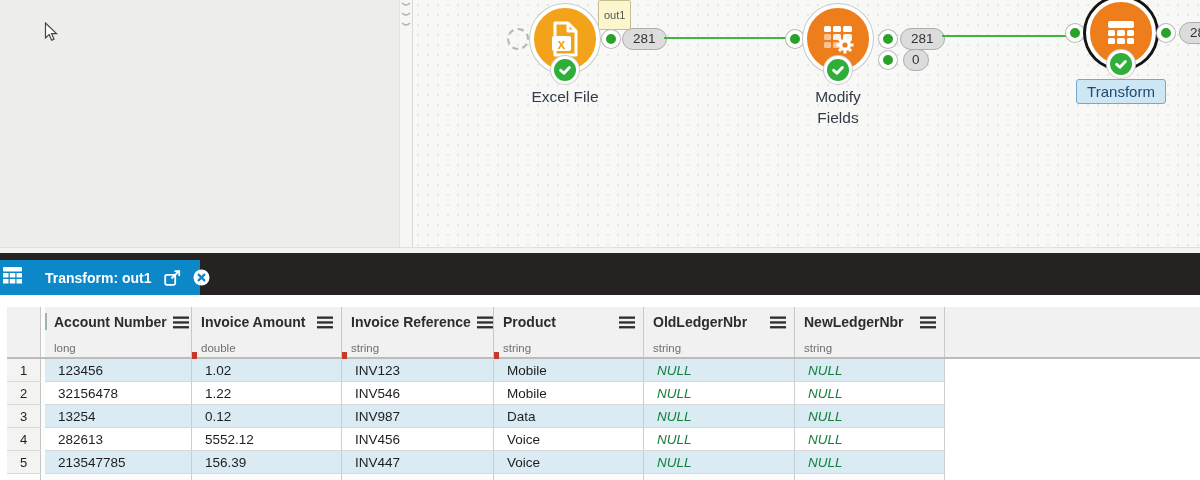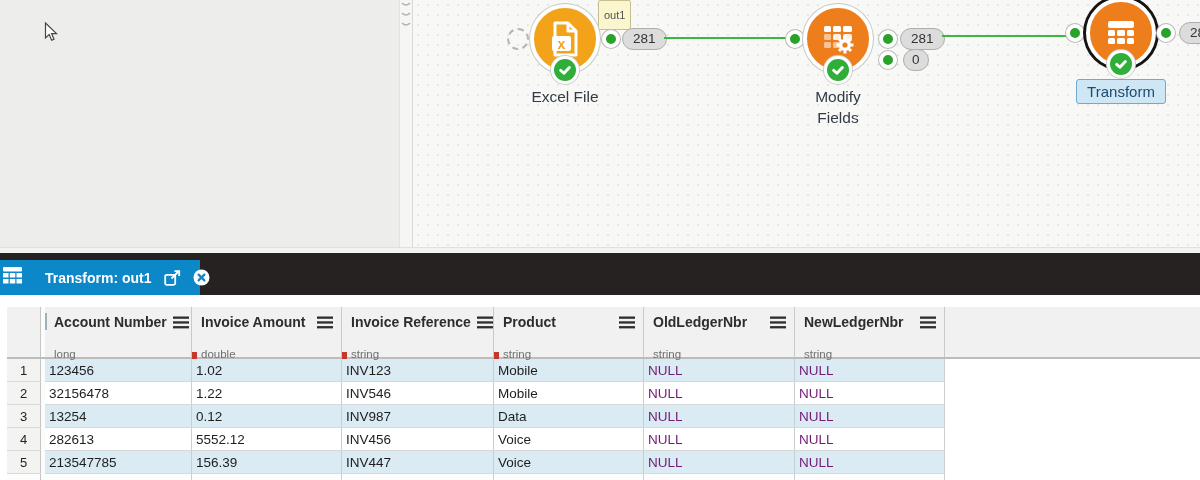--- a/index.html
+++ b/index.html
@@ -81,38 +81,38 @@
   .results-tab .t-ic { margin-left: 12px; display: inline-flex; }
 
   .table-area { position: absolute; left: 7px; top: 307px; width: 1200px; height: 173px; background: #ffffff; }
   .thead { display: flex; height: 52px; background: #f1f1f1; border-bottom: 2px solid #bcbcbc; }
   .rn-head { width: 34px; border-right: 1px solid #c6c6c6; background: #f1f1f1; }
   .gut { width: 4px; background: #fcfcfb; }
   .th { position: relative; padding: 7px 8px 0 9px; border-right: 1px solid #c9c9c9; background: #f1f1f1; }
   .th-top { display: flex; justify-content: space-between; align-items: center; }
   .th-name { font-weight: 700; font-size: 14px; color: #2d2d2d; white-space: nowrap; }
   .hamb { display: inline-flex; margin-left: 6px; cursor: pointer; }
-  .th-type { font-size: 11.5px; color: #6f6f6f; margin-top: 18px; }
+  .th-type { font-size: 11.5px; color: #6f6f6f; margin-top: 12px; }
   .th.first::before { content: ''; position: absolute; left: 0; top: 6px; width: 2px; height: 17px; background: #9fb0bd; }
   .red-mark { position: absolute; left: 0; bottom: -2px; width: 5px; height: 7px; background: #c4392a; }
   .th-filler, .td-filler { flex: 1; background: #f1f1f1; }
   .td-filler { background: #ffffff; }
 
   .tr { display: flex; height: 23px; }
   .rn {
     width: 34px; background: #f3f3f2; border-right: 1px solid #c6c6c6; border-bottom: 1px solid #dadada;
     display: flex; align-items: center; justify-content: center; font-size: 13px; color: #222;
   }
   .td {
-    display: flex; align-items: center; padding-left: 4px; font-size: 13.5px; color: #1e1e1e;
+    display: flex; align-items: center; padding-left: 13px; font-size: 13.5px; color: #1e1e1e;
     border-right: 1px solid #c9ced2; border-bottom: 1px solid #d8d8d8;
     white-space: nowrap; overflow: hidden; background: #ffffff;
   }
   .tr.odd .td { background: #daebf4; border-bottom-color: #c8dde9; }
-  .td.null { color: #701a75; }
+  .td.null { color: #15803d; font-style: italic; }
   .tr.partial { height: 6px; }
   .tr.partial .td, .tr.partial .rn { border-bottom: none; background: #fdfdfd; }
 </style>
 </head>
 <body>
 
 <div id="app">
 
   <div class="workspace">
 

